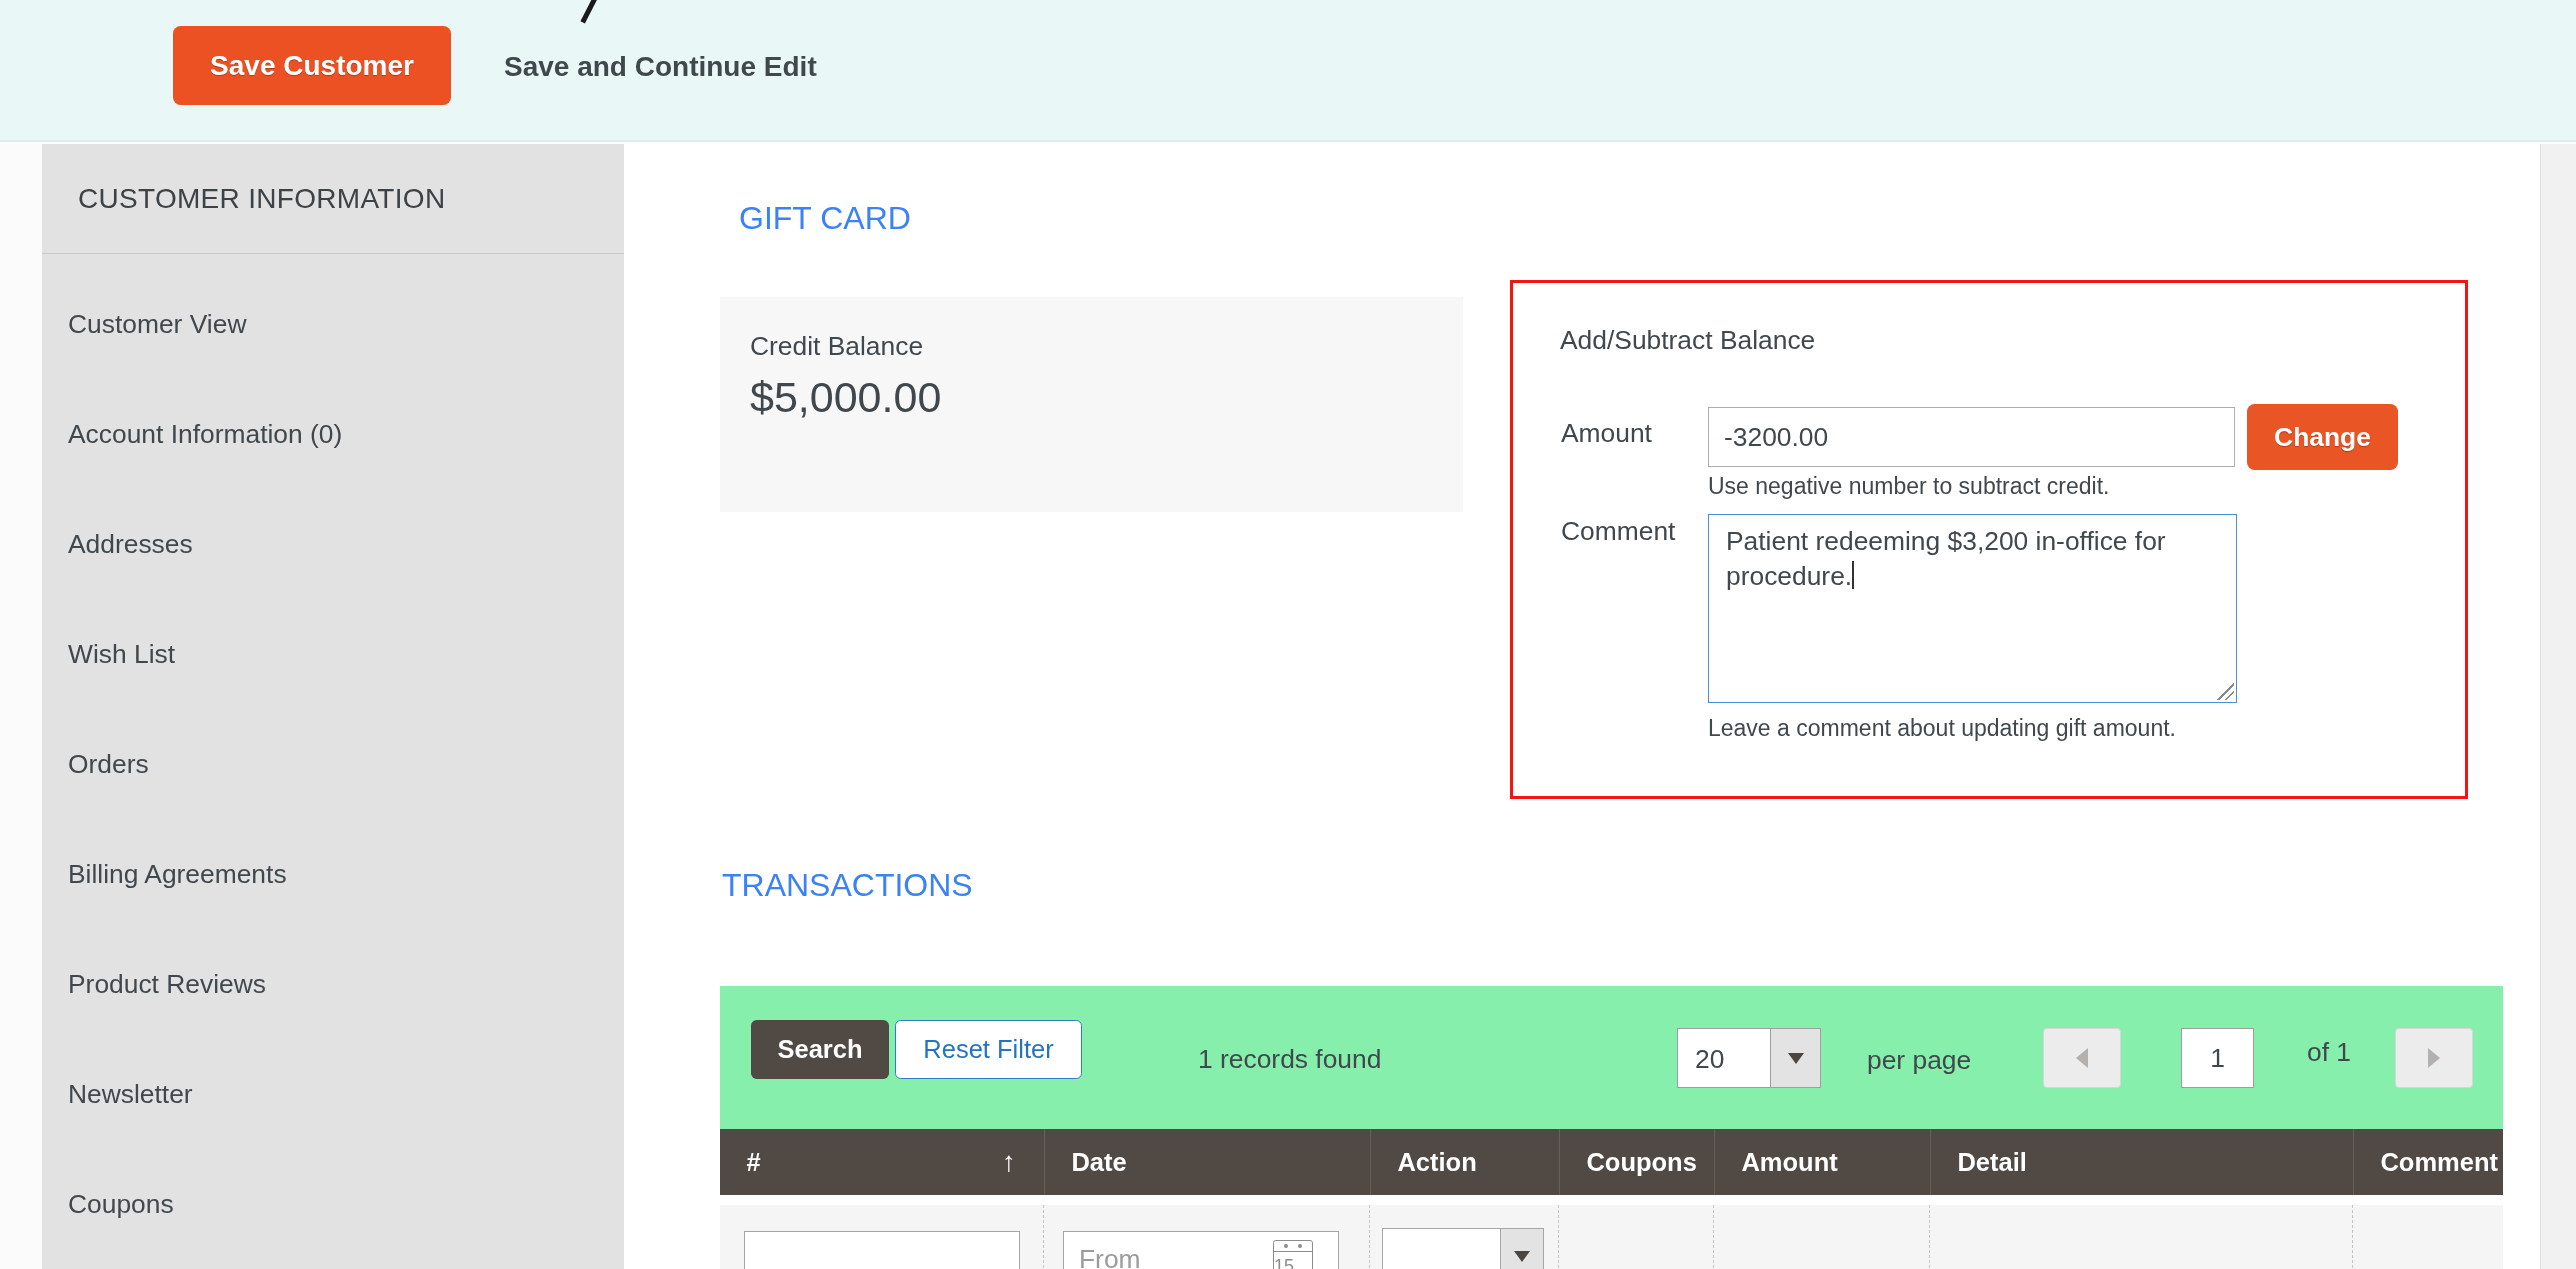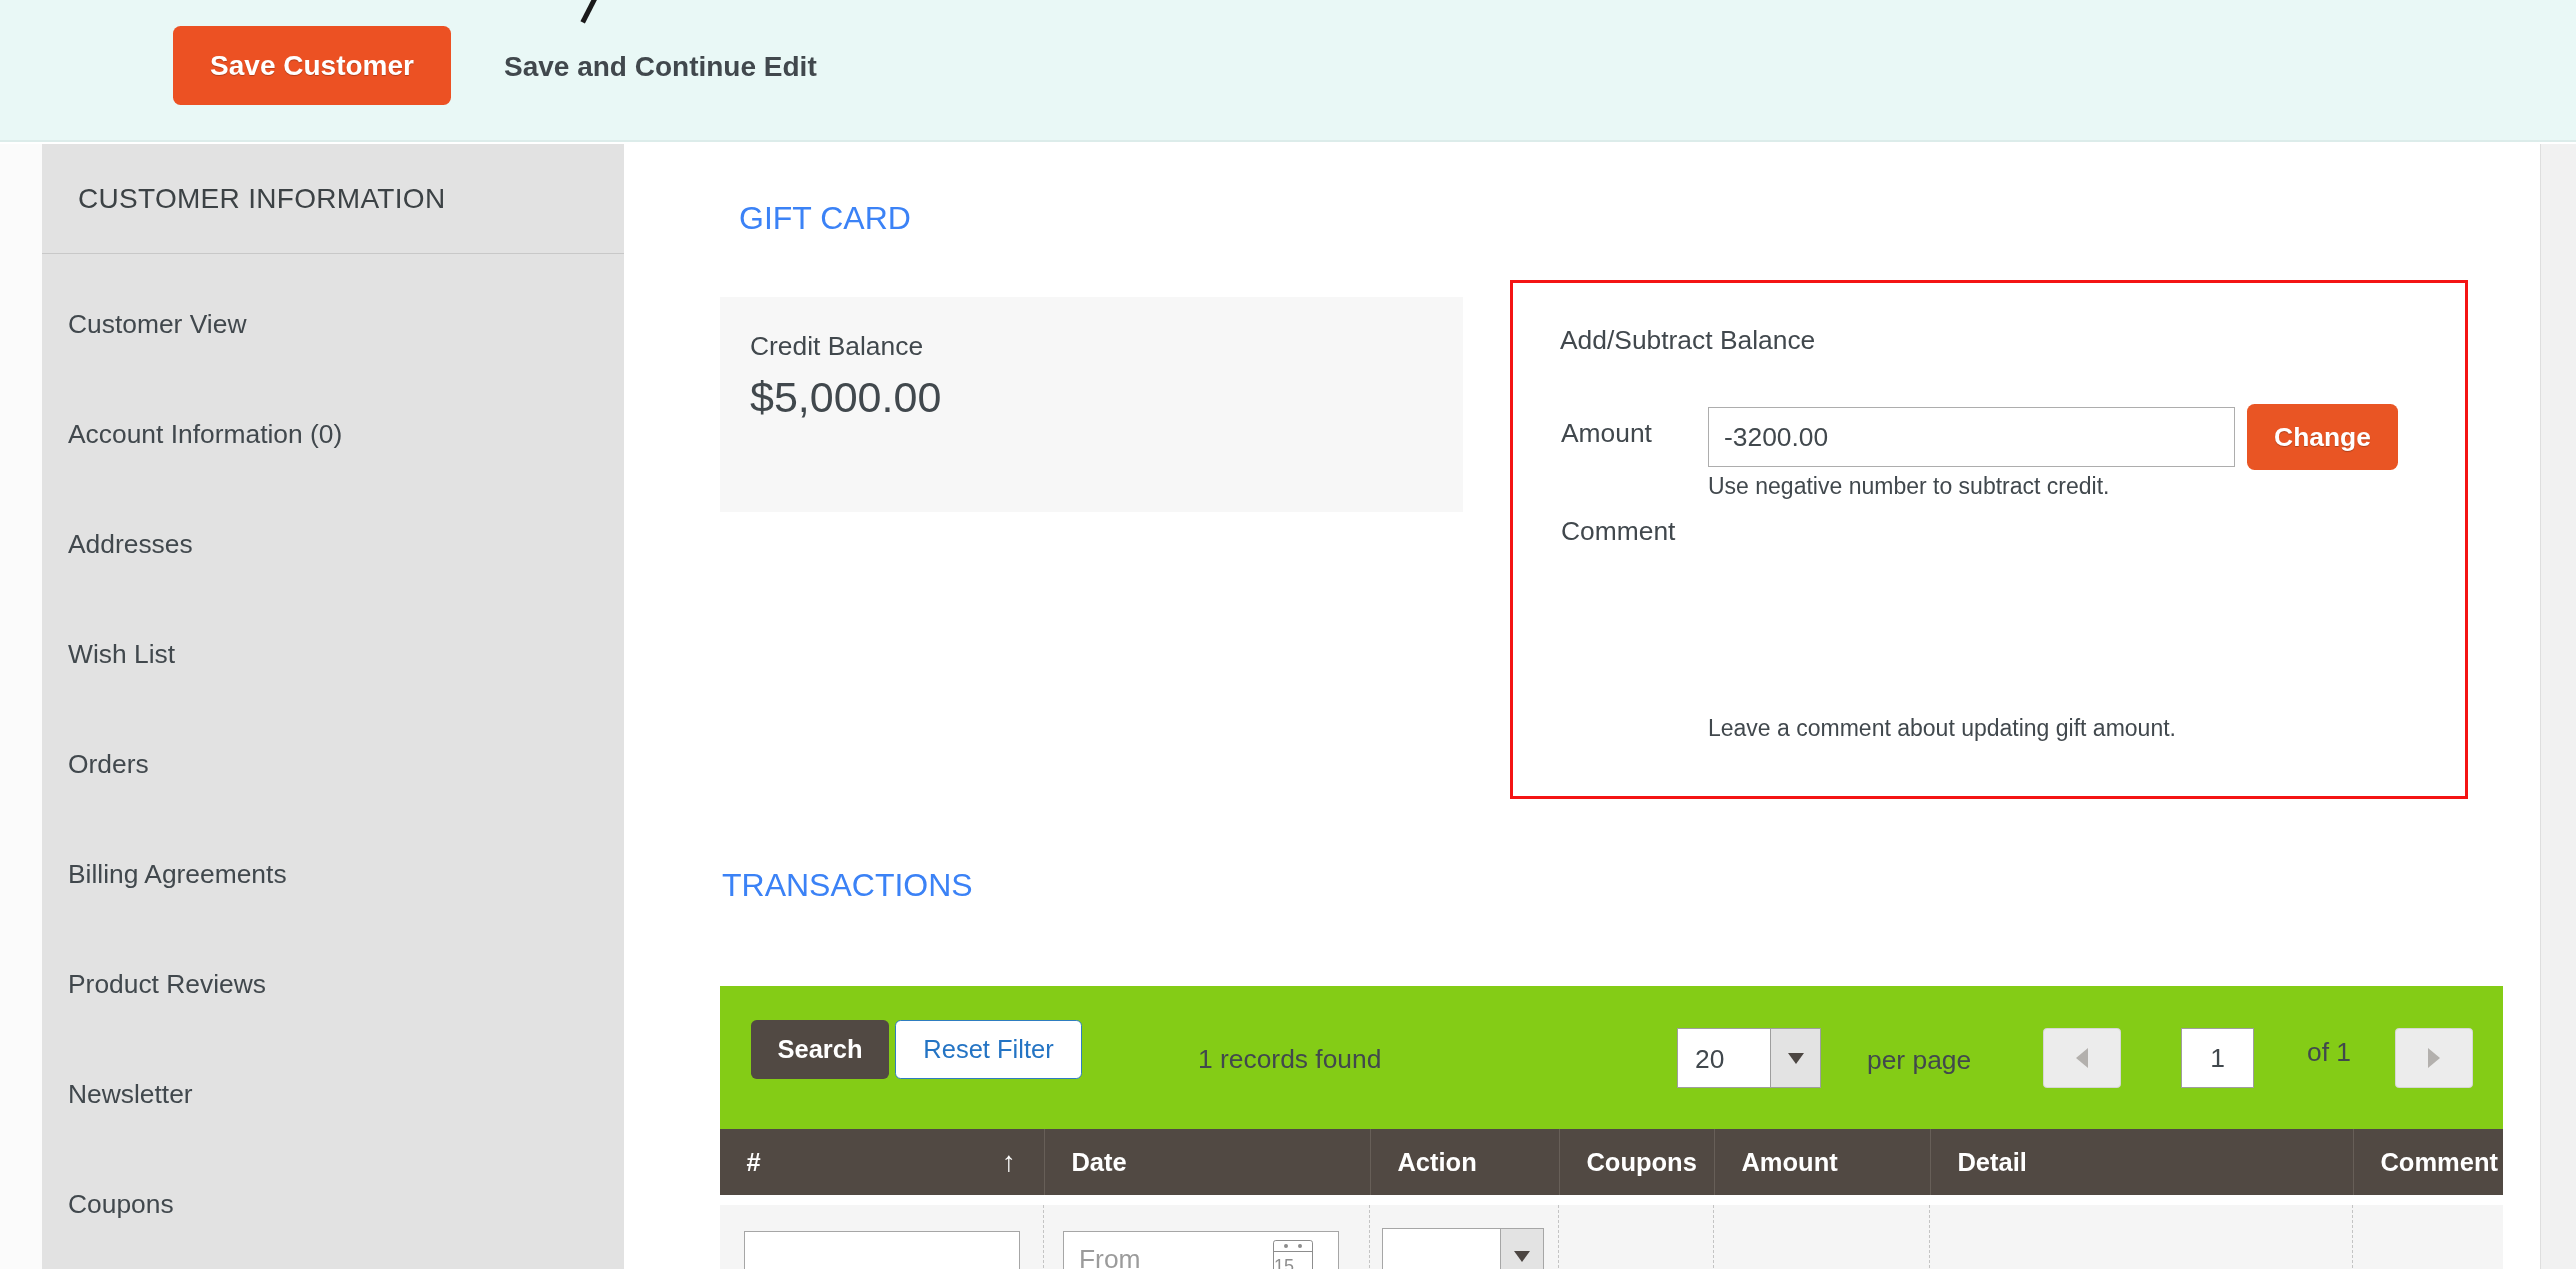--- a/index.html
+++ b/index.html
@@ -92,21 +92,21 @@
   .caret { display:inline-block; width:1.9px; height:28px; background:#333;
     vertical-align:-3.8px; }
   .resize-handle {
     position:absolute; right:1.9px; bottom:1.9px; width:17px; height:17px;
     background:
       linear-gradient(135deg, transparent 0 50%, #8a8a8a 50% 57%, transparent 57% 72%, #8a8a8a 72% 79%, transparent 79%);
   }
 
   
   .transactions-title { left:722px; top:867px; }
-  .toolbar { left:720px; top:986px; width:1783px; height:144px; background:#84cc16; }
+  .toolbar { left:720px; top:986px; width:1783px; height:144px; background:#86efac; }
   .btn-search {
     position:absolute; left:31px; top:34px; width:138px; height:59px;
     background:#514943; border:none; border-radius:5.7px;
     color:#fff; font-size:25.5px; font-weight:700;
     font-family:"Liberation Sans", sans-serif; cursor:pointer;
   }
   .btn-reset {
     position:absolute; left:175px; top:34px; width:187px; height:59px;
     background:#fff; border:1.9px solid #2e7dc0; border-radius:5.7px;
     color:#2474c4; font-size:25.5px;
@@ -227,20 +227,24 @@
 
 <div class="abs red-box">
   <div class="panel-title">Add/Subtract Balance</div>
 
   <label class="field-label lbl-amount">Amount</label>
   <input class="amount-input" type="text" value="-3200.00" style="">
   <button class="btn-change">Change</button>
   <div class="note amount-note">Use negative number to subtract credit.</div>
 
   <label class="field-label lbl-comment">Comment</label>
+  <div class="comment-box">
+    <span>Patient redeeming $3,200 in-office for procedure.</span><span class="caret"></span>
+    <span class="resize-handle"></span>
+  </div>
   <div class="note comment-note">Leave a comment about updating gift amount.</div>
 </div>
 
 <h2 class="abs section-title transactions-title">TRANSACTIONS</h2>
 
 <div class="abs toolbar">
   <button class="btn-search">Search</button>
   <button class="btn-reset">Reset Filter</button>
   <div class="records">1 records found</div>
 

